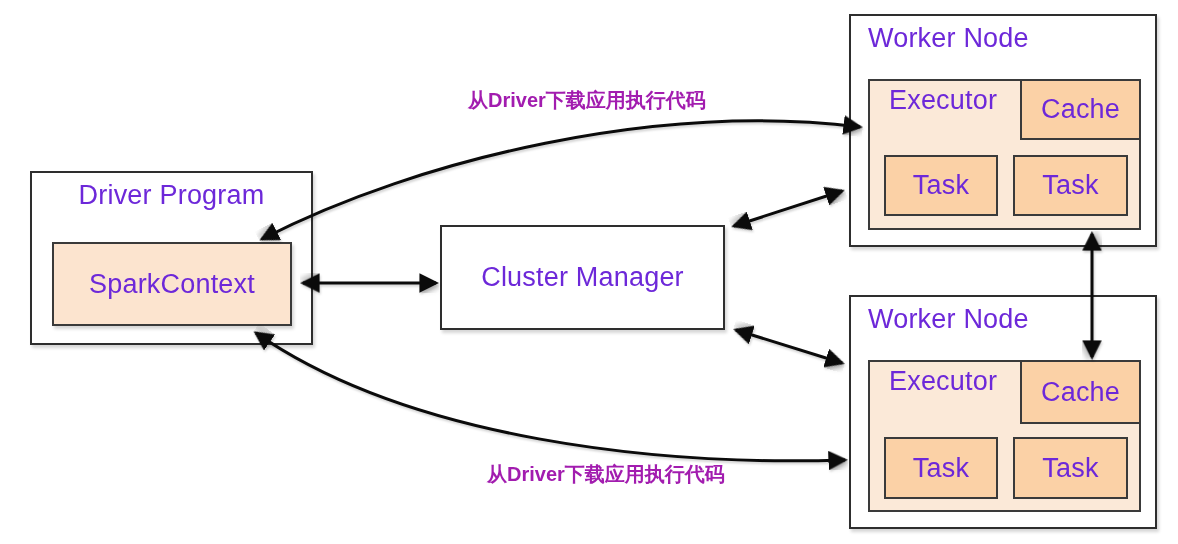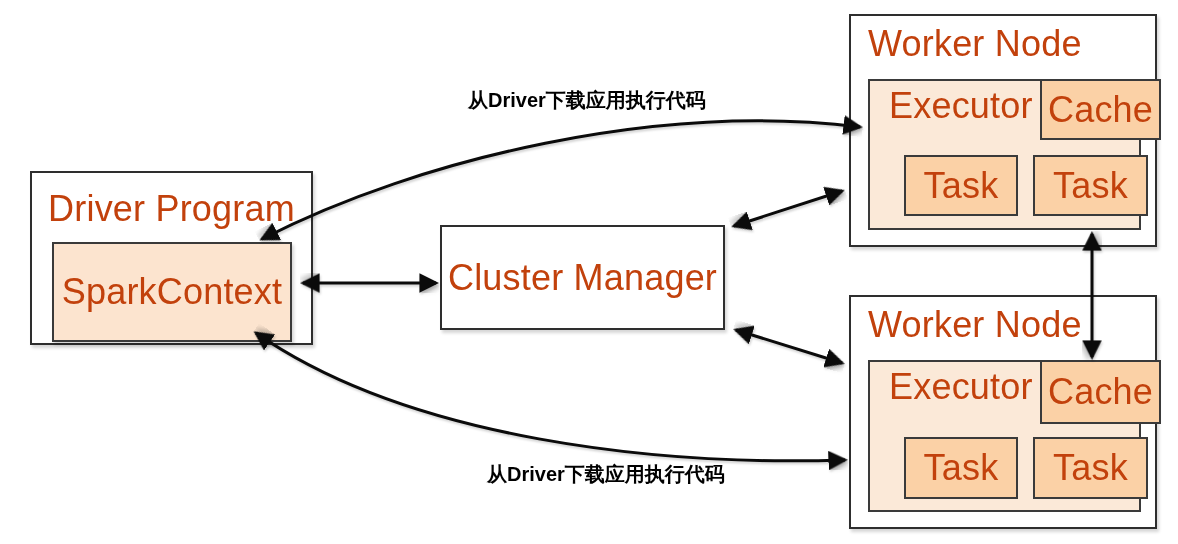--- a/index.html
+++ b/index.html
@@ -16,55 +16,54 @@
     overflow: hidden;
   }
   .box {
     position: absolute;
     box-sizing: border-box;
     border: 2px solid #2e2e2e;
     background: #ffffff;
     box-shadow: 2px 3px 3px rgba(0,0,0,0.16);
   }
   .label {
-    color: #c2410c;
-    font-size: 36px;
+    color: #6d28d9;
+    font-size: 27px;
     letter-spacing: 0.2px;
     white-space: nowrap;
   }
   .center-both {
     display: flex;
     align-items: center;
     justify-content: center;
   }
   .driver-box      { left: 30px;  top: 171px; width: 283px; height: 174px; }
-  .driver-title    { position: absolute; left: 0; right: 0; top: 7px; text-align: center; margin-top: 8px; }
-  .spark-box       { left: 52px;  top: 242px; width: 240px; height: 100px; background: #fce4cf; border-color: #3a3a3a; }
+  .driver-title    { position: absolute; left: 0; right: 0; top: 7px; text-align: center; }
+  .spark-box       { left: 52px;  top: 242px; width: 240px; height: 84px; background: #fce4cf; border-color: #3a3a3a; }
   .cm-box          { left: 440px; top: 225px; width: 285px; height: 105px; }
   .worker-top      { left: 849px; top: 14px;  width: 308px; height: 233px; }
   .worker-bottom   { left: 849px; top: 295px; width: 308px; height: 234px; }
   .worker-title    { position: absolute; left: 17px; top: 7px; }
   .exec-top        { left: 868px; top: 79px;  width: 273px; height: 151px; background: #fbe9d8; border-color: #3a3a3a; box-shadow: none; }
   .exec-bottom     { left: 868px; top: 360px; width: 273px; height: 152px; background: #fbe9d8; border-color: #3a3a3a; box-shadow: none; }
   .exec-title      { position: absolute; left: 19px; top: 4px; }
   .cache-top       { left: 1020px; top: 79px;  width: 121px; height: 61px; }
   .cache-bottom    { left: 1020px; top: 360px; width: 121px; height: 64px; }
   .task-1-top      { left: 884px;  top: 155px; width: 114px; height: 61px; }
   .task-2-top      { left: 1013px; top: 155px; width: 115px; height: 61px; }
   .task-1-bottom   { left: 884px;  top: 437px; width: 114px; height: 62px; }
   .task-2-bottom   { left: 1013px; top: 437px; width: 115px; height: 62px; }
   .mini {
     background: #fbd1a6;
     border-color: #3a3a3a;
     box-shadow: none;
-    margin-left: 20px;
   }
   .annotation {
     position: absolute;
-    color: #000000;
+    color: #a21caf;
     font-weight: bold;
     font-size: 20px;
     white-space: nowrap;
     z-index: 6;
   }
   .annotation-top    { left: 468px; top: 87px; }
   .annotation-bottom { left: 487px; top: 461px; }
   #arrows {
     position: absolute;
     left: 0; top: 0;

